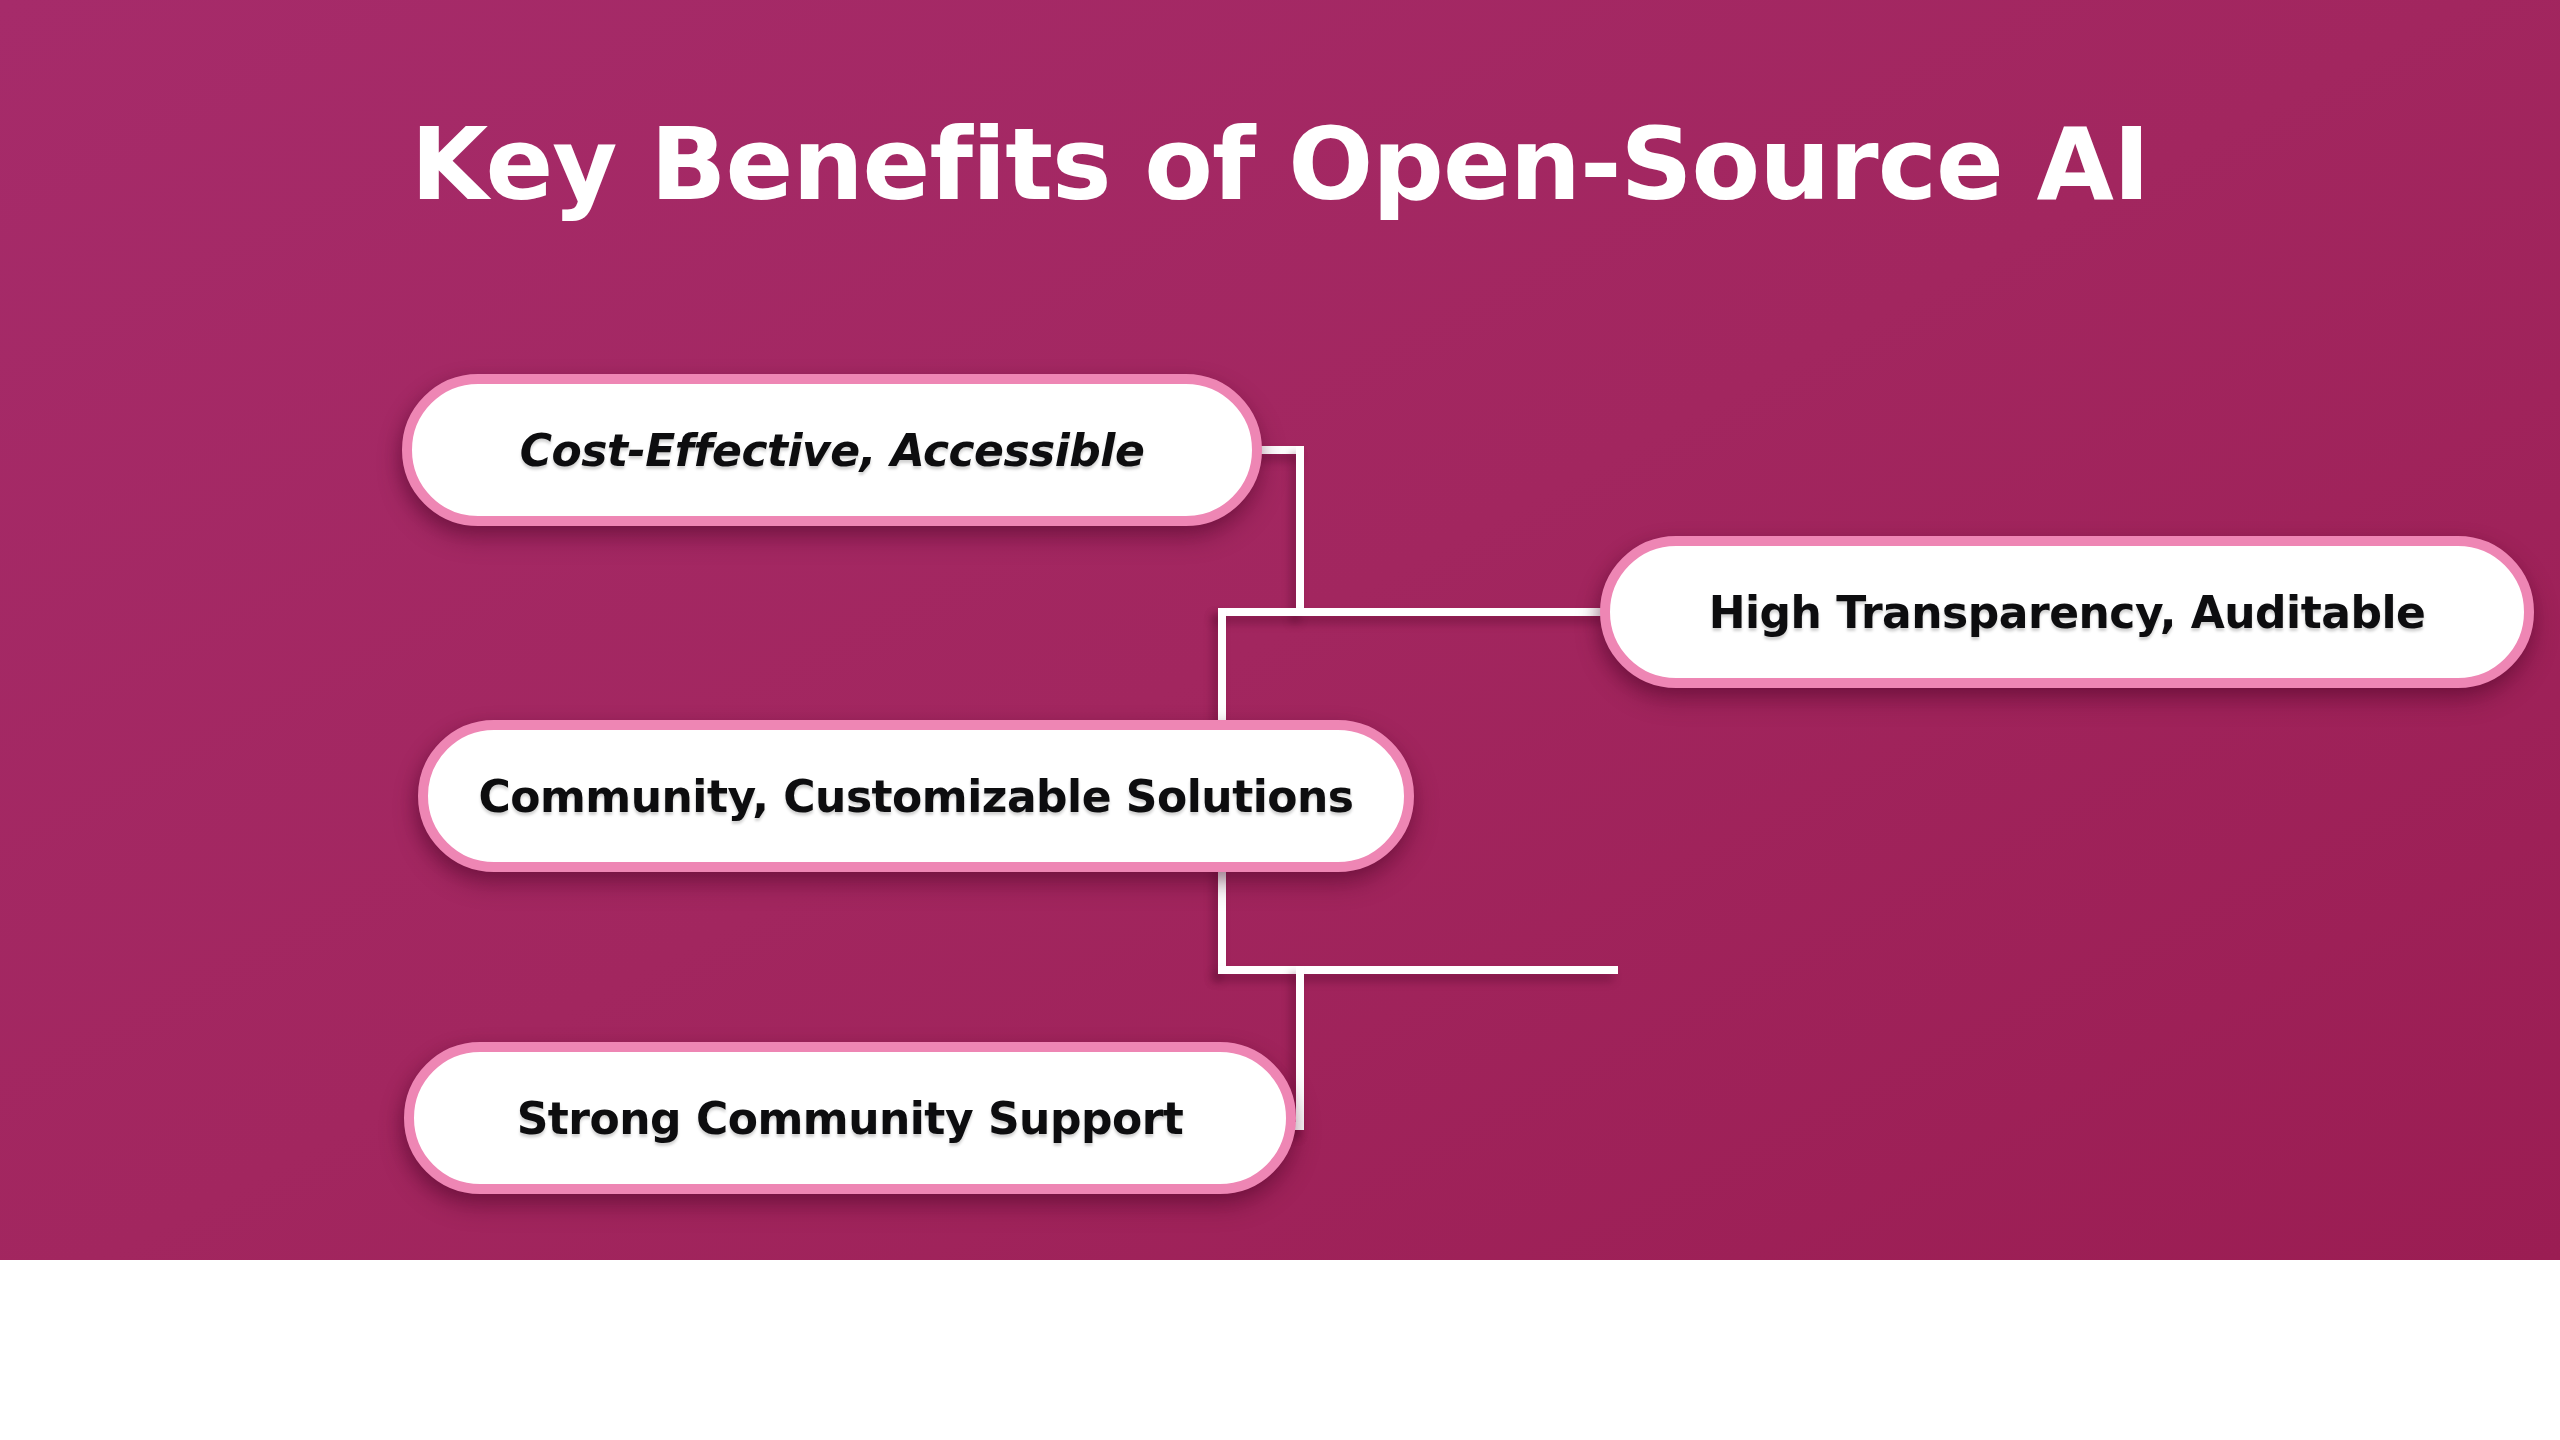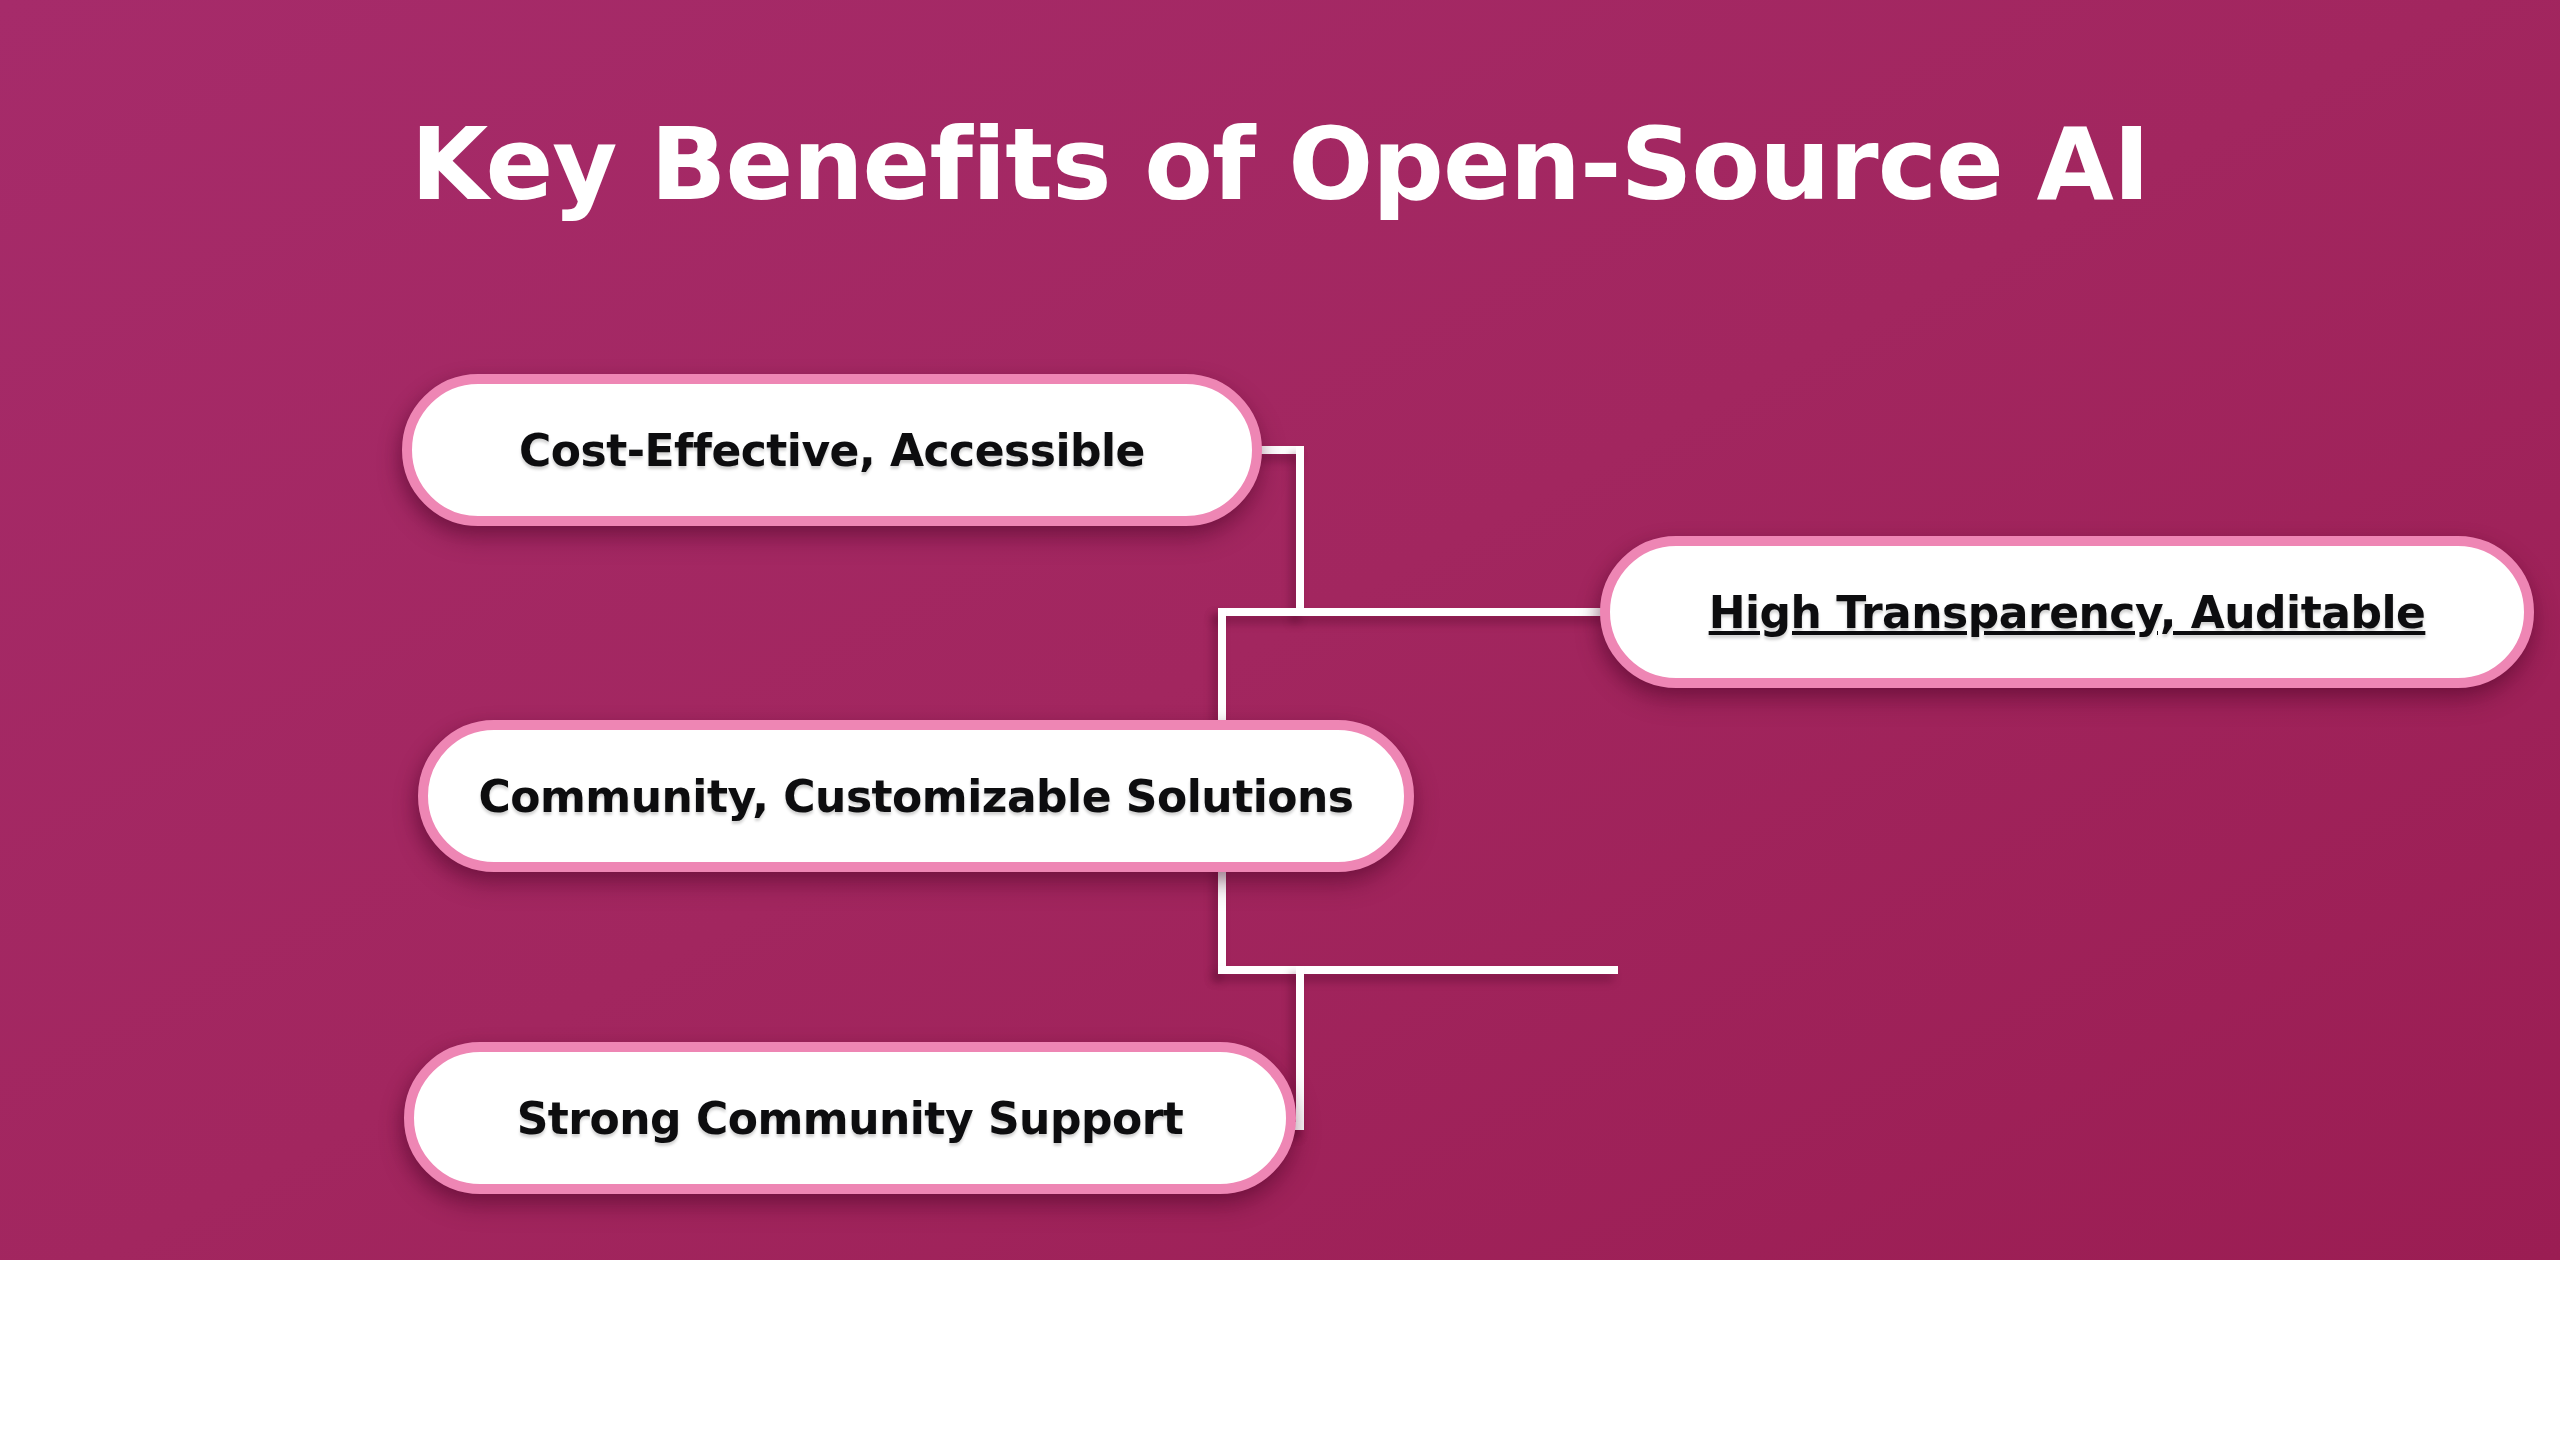--- a/index.html
+++ b/index.html
@@ -62,22 +62,22 @@
     border:10px solid var(--node-border);
     border-radius:999px;
     box-shadow:0 12px 24px rgba(70,5,36,.38), -4px 6px 14px rgba(70,5,36,.22);
     color:var(--node-text);
     font-size:44px;
     font-weight:bold;
     letter-spacing:-0.5px;
     white-space:nowrap;
     text-shadow:0 3px 3px rgba(0,0,0,.18);
   }
-  .n1{left:402px;  top:374px;  width:860px;}
-  .n2{left:1600px; top:536px;  width:934px;text-decoration:underline;}
+  .n1{left:402px;  top:374px;  width:860px;font-style:italic;}
+  .n2{left:1600px; top:536px;  width:934px;}
   .n3{left:418px;  top:720px;  width:996px;}
   .n4{left:1600px; top:892px;  width:740px;}
   .n5{left:404px;  top:1014px; width:892px;margin-top:28px;}
 </style>
 </head>
 <body>
 
 <main class="canvas">
 
   <h1 class="title">Key Benefits of Open-Source AI</h1>

